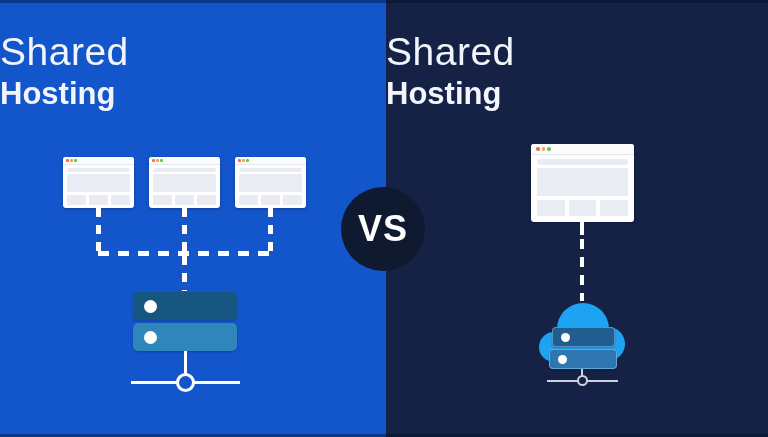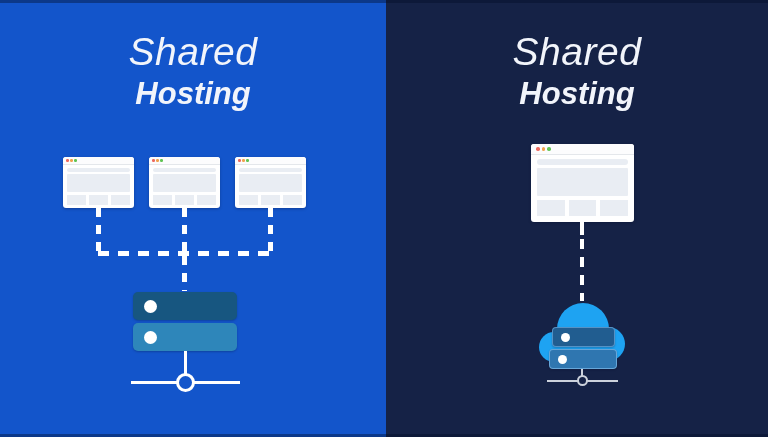--- a/index.html
+++ b/index.html
@@ -6,21 +6,21 @@
   .canvas {
     position:relative; width:768px; height:437px; overflow:hidden;
     font-family:"Liberation Sans", sans-serif;
     -webkit-font-smoothing:antialiased;
   }
   
   .panel-left  { position:absolute; top:0; bottom:0; left:0;   width:386px; background:var(--left-bg,#1355cb); }
   .panel-right { position:absolute; top:0; bottom:0; left:386px; right:0;  background:var(--right-bg,#152246); }
 
   
-  .panel-title { position:absolute; top:32px; left:0; right:0; text-align:center; color:var(--title-text,#f2f5fb); line-height:1;font-style:italic; }
+  .panel-title { position:absolute; top:32px; left:0; right:0; color:var(--title-text,#f2f5fb); line-height:1; }
   .title-light { display:block; font-size:39px; font-weight:300; letter-spacing:.5px; }
   .title-bold  { display:block; font-size:31px; font-weight:700; margin-top:7px; }
 
   
   .bw { position:absolute; background:#fff; border-radius:3px; box-shadow:0 1px 3px rgba(0,10,40,.3); overflow:hidden; }
   .bw-sm { width:71px; height:51px; top:157px; }
   .bw-sm.w1 { left:63px; } .bw-sm.w2 { left:149px; } .bw-sm.w3 { left:235px; }
   .bw-lg { width:103px; height:78px; top:144px; left:531px; }
   .bw .bar { display:flex; align-items:center; border-bottom:1px solid #e4e7eb; background:#fcfcfd; }
   .bw-sm .bar { height:7px; gap:1.5px; padding-left:3px; }
@@ -229,16 +229,19 @@
     <span class="led led-sm"></span>
     <span class="vents vents-sm">
       <span class="vent-row"></span><span class="vent-row"></span>
     </span>
   </div>
 
   <div class="stem-right"></div>
   <div class="hline-right"></div>
   <div class="node-right"></div>
 
+  <div class="vs-circle">
+    <span class="vs-text">VS</span>
+  </div>
 
   <div class="edge-top"></div>
   <div class="edge-bottom"></div>
 </div>
 
 </body></html>

